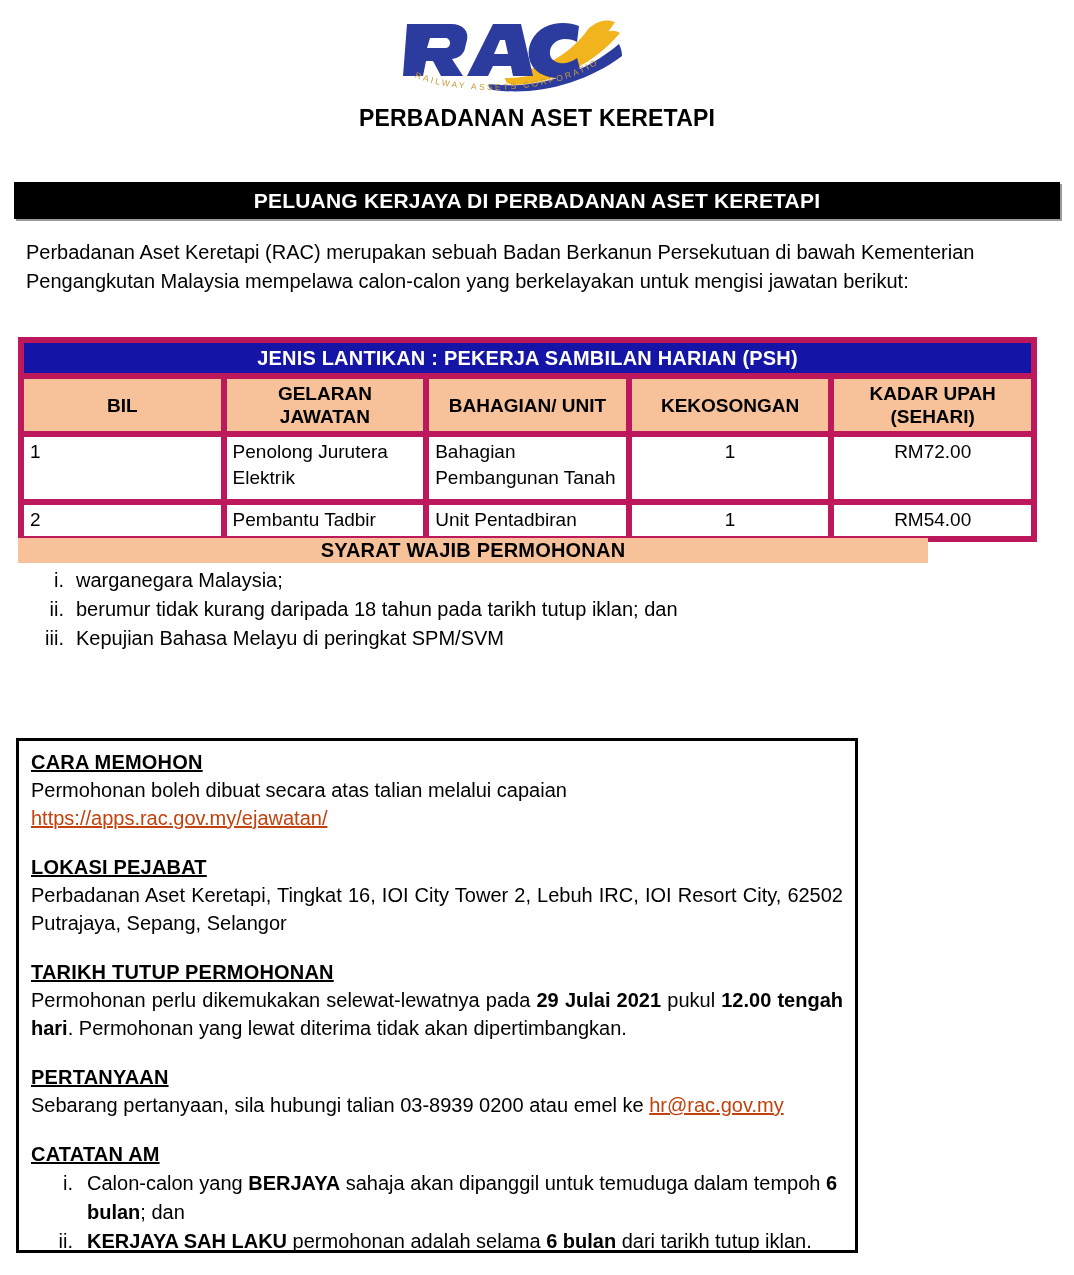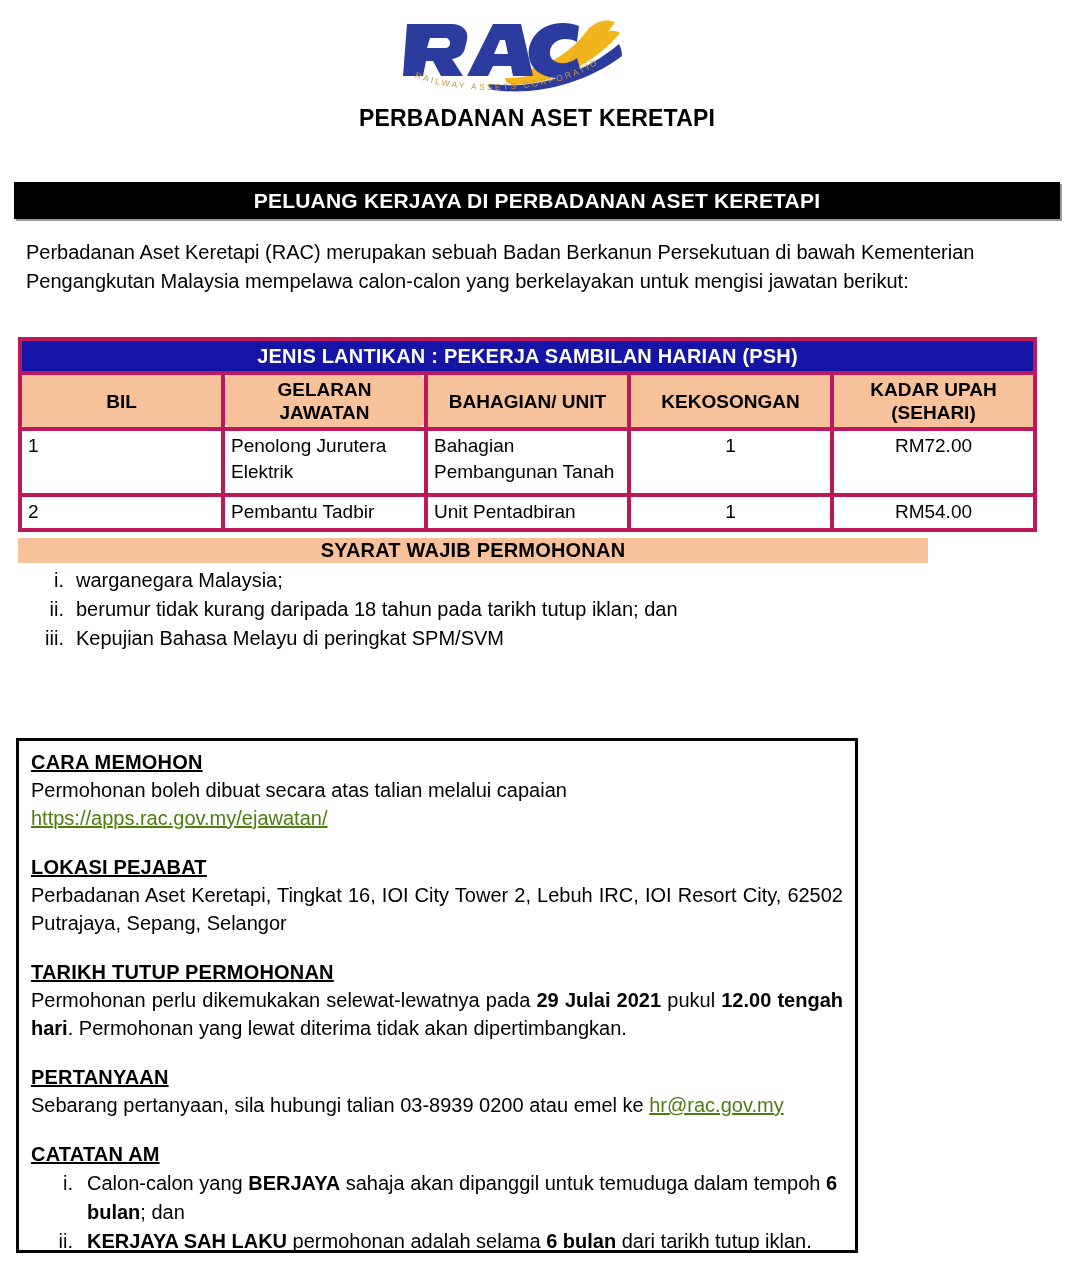--- a/index.html
+++ b/index.html
@@ -75,21 +75,21 @@
   
   .job-table {
     position: absolute;
     left: 18px;
     top: 337px;
     width: 1019px;
     border-collapse: collapse;
     table-layout: fixed;
   }
   .job-table td, .job-table th {
-    border: 4px solid #be185d;
+    border: 6px solid #be185d;
     padding: 0;
     vertical-align: top;
   }
   .tbl-title {
     background: #1414A6;
     color: #ffffff;
     font-size: 20px;
     font-weight: bold;
     text-align: center;
     height: 30px;
@@ -183,21 +183,21 @@
   .info-p {
     font-size: 20px;
     line-height: 28px;
   }
   .info-p.justify {
     text-align: justify;
     text-justify: inter-word;
   }
   .gap { height: 22px; }
   a.lnk, .lnk {
-    color: #4d7c0f;
+    color: #c2410c;
     text-decoration: underline;
   }
   .b { font-weight: bold; }
 
   .catatan-list { margin-top: 1px; }
   .catatan-item {
     display: flex;
     font-size: 20px;
     line-height: 29px;
   }

